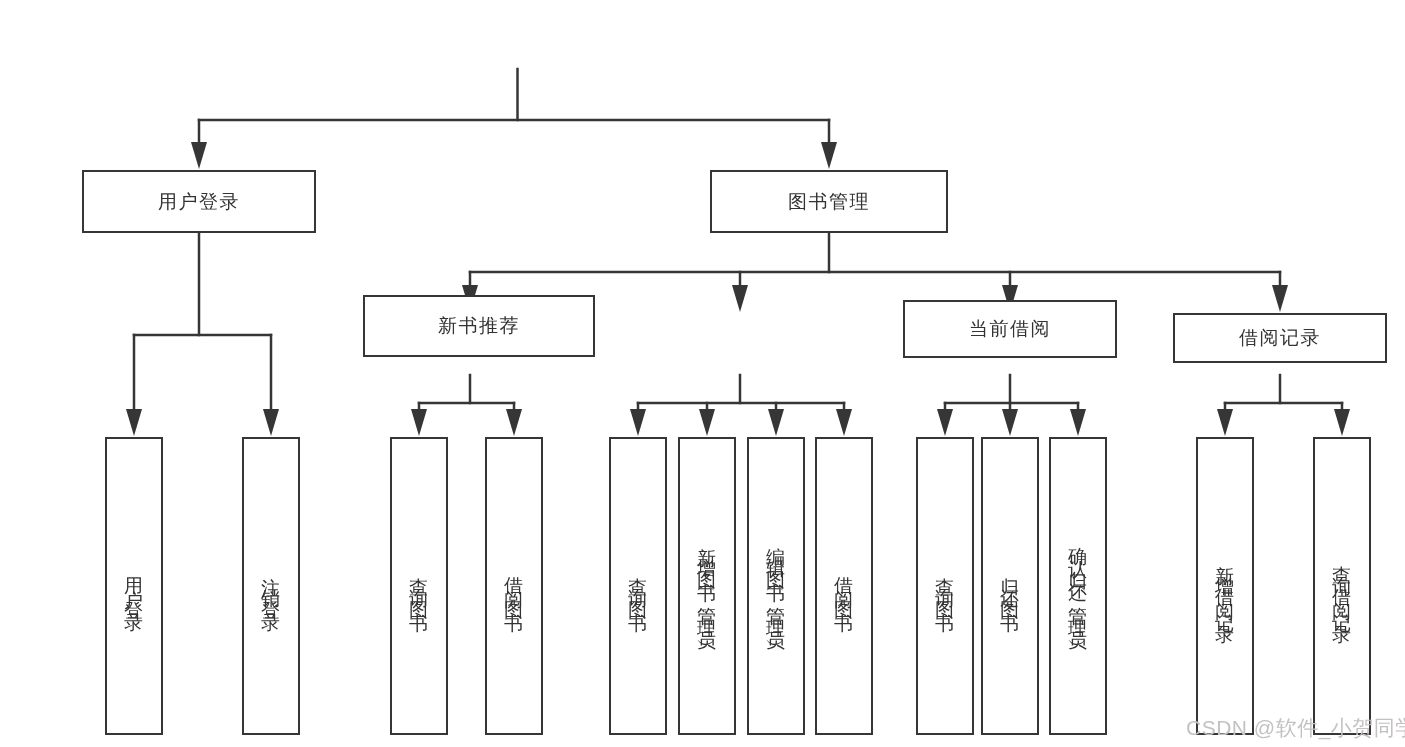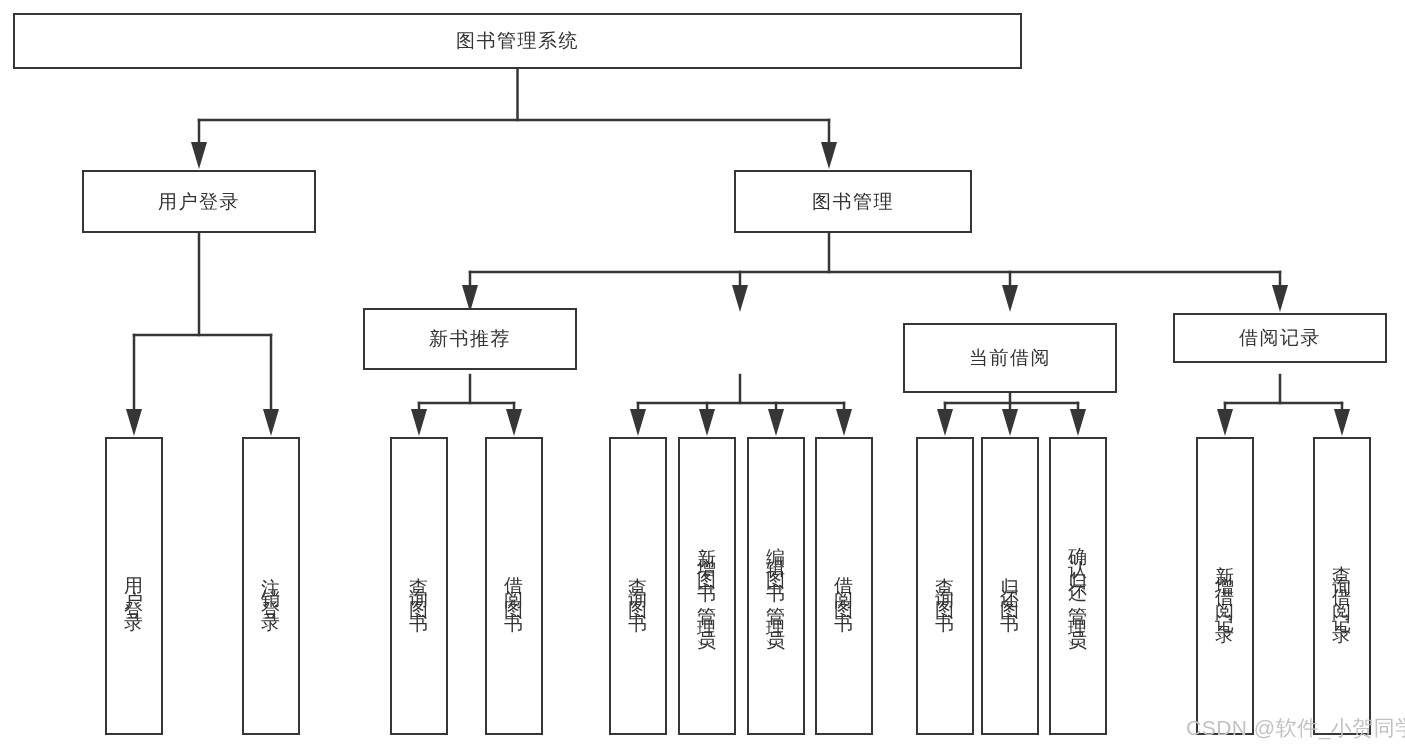--- a/index.html
+++ b/index.html
@@ -123,35 +123,32 @@
     <g>
       <line x1="1280" y1="375" x2="1280" y2="403"></line>
       <line x1="1225" y1="403" x2="1342" y2="403"></line>
       <line x1="1225" y1="403" x2="1225" y2="417"></line>
       <line x1="1342" y1="403" x2="1342" y2="417"></line>
       <polygon points="1217,409 1233,409 1225,436"></polygon>
       <polygon points="1334,409 1350,409 1342,436"></polygon>
     </g>
   </svg>
 
-  <div class="node hnode" style="left:13px; top:13px; width:1009px; height:56px;">
-    <span>图书管理系统</span>
-  </div>
 
   <div class="node hnode" style="left:82px; top:170px; width:234px; height:63px;">
     <span>用户登录</span>
   </div>
-  <div class="node hnode" style="left:710px; top:170px; width:238px; height:63px;margin-left:24px;">
+  <div class="node hnode" style="left:710px; top:170px; width:238px; height:63px;">
     <span>图书管理</span>
   </div>
 
-  <div class="node hnode" style="left:363px; top:308px; width:214px; height:62px;">
+  <div class="node hnode" style="left:363px; top:295px; width:232px; height:62px;">
     <span>新书推荐</span>
   </div>
-  <div class="node hnode" style="left:903px; top:323px; width:214px; height:70px;">
+  <div class="node hnode" style="left:903px; top:300px; width:214px; height:58px;">
     <span>当前借阅</span>
   </div>
   <div class="node hnode" style="left:1173px; top:313px; width:214px; height:50px;">
     <span>借阅记录</span>
   </div>
 
   <div class="node vnode" style="left:105px; top:437px; width:58px; height:298px;">
     <span>用户登录</span>
   </div>
   <div class="node vnode" style="left:242px; top:437px; width:58px; height:298px;">

